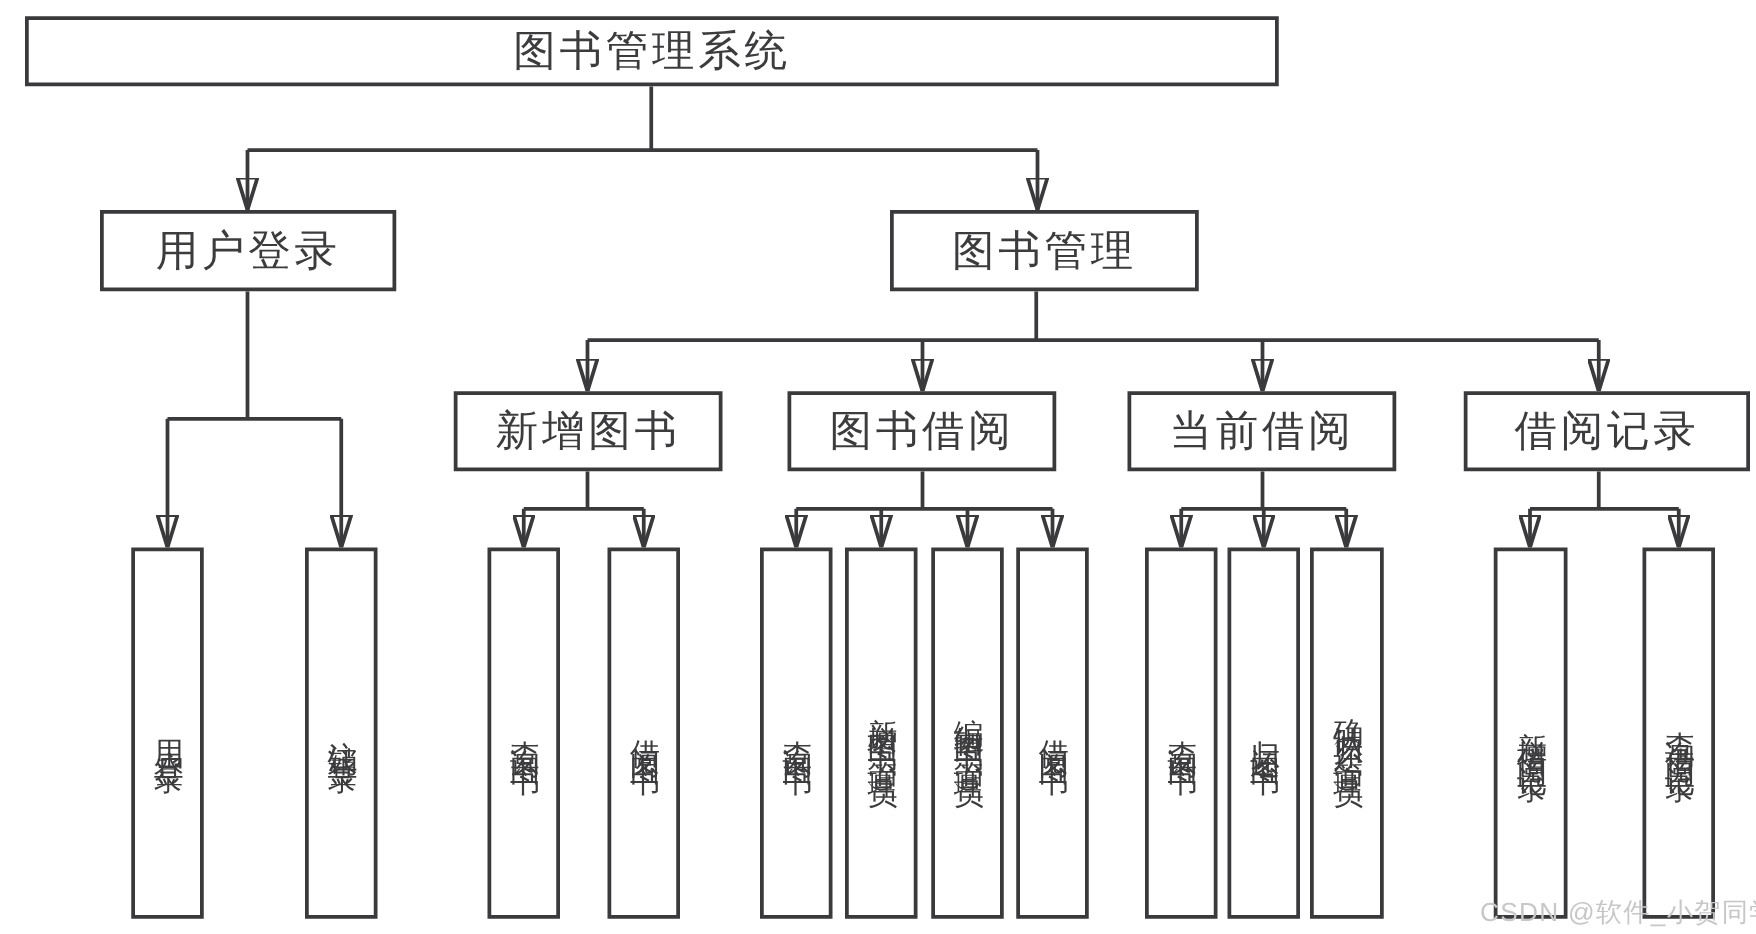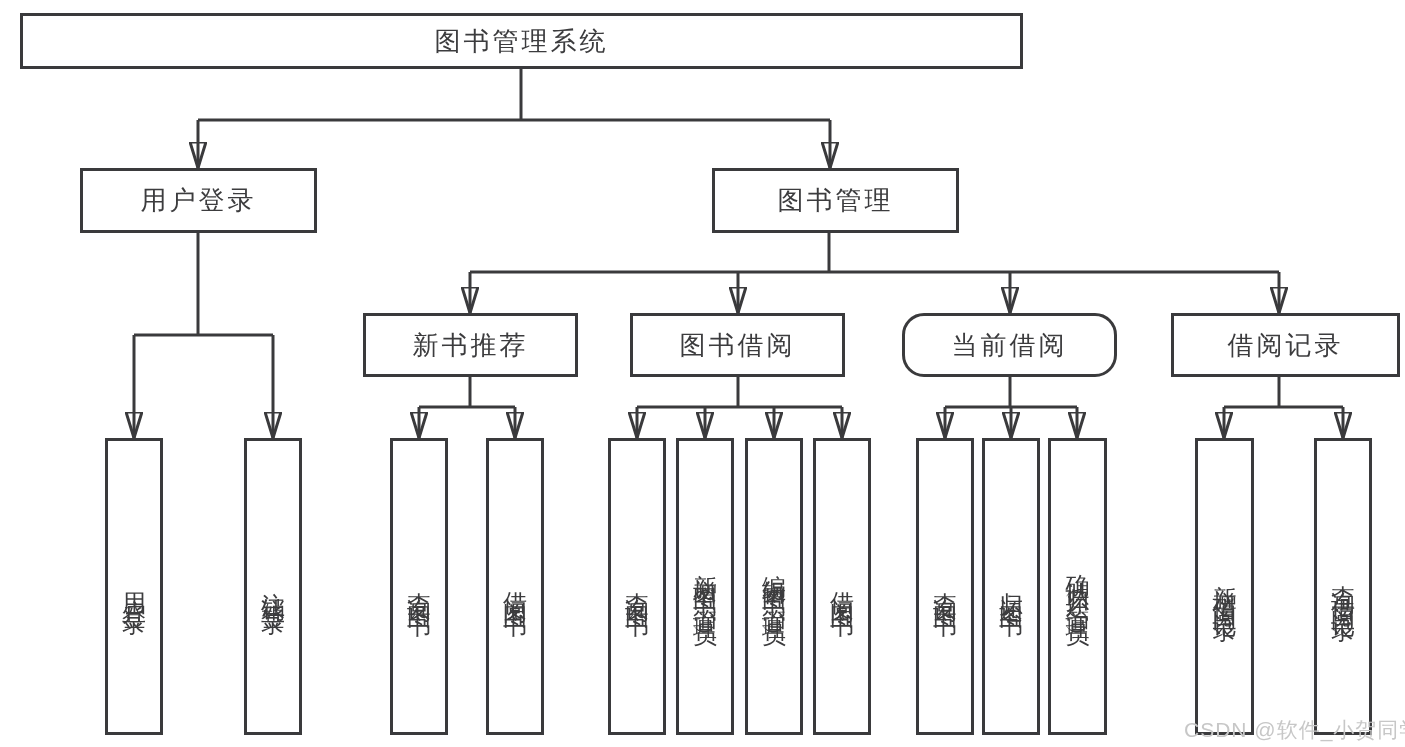--- a/index.html
+++ b/index.html
@@ -26,21 +26,21 @@
     position: absolute;
     background: #ffffff;
     border: 3px solid #3a3a3c;
     box-sizing: border-box;
     display: flex;
     align-items: center;
     justify-content: center;
     color: #3c3c3e;
   }
   .hbox {
-    font-size: 26px;
+    font-size: 34px;
     letter-spacing: 3px;
     white-space: nowrap;
   }
   .vbox {
     writing-mode: vertical-rl;
     text-orientation: mixed;
     font-size: 24px;
     letter-spacing: 7px;
     line-height: 1;
   }
@@ -120,23 +120,23 @@
       <path d="M1224,407 V438" marker-end="url(#arrowDown)"></path>
       <path d="M1343,407 V438" marker-end="url(#arrowDown)"></path>
     </g>
   </svg>
 
   <div class="box hbox" style="left:20px; top:13px; width:1003px; height:56px;">图书管理系统</div>
 
   <div class="box hbox" style="left:80px; top:168px; width:237px; height:65px;">用户登录</div>
   <div class="box hbox" style="left:712px; top:168px; width:247px; height:65px;">图书管理</div>
 
-  <div class="box hbox" style="left:363px; top:313px; width:215px; height:64px;">新书推荐</div>
+  <div class="box hbox" style="left:363px; top:313px; width:215px; height:64px;">新增图书</div>
   <div class="box hbox" style="left:630px; top:313px; width:215px; height:64px;text-align:center;">图书借阅</div>
-  <div class="box hbox" style="left:902px; top:313px; width:215px; height:64px;border-radius:22px;">当前借阅</div>
+  <div class="box hbox" style="left:902px; top:313px; width:215px; height:64px;">当前借阅</div>
   <div class="box hbox" style="left:1171px; top:313px; width:229px; height:64px;">借阅记录</div>
 
   <div class="box vbox" style="left:105px; top:438px; width:58px; height:297px;">用户登录</div>
   <div class="box vbox" style="left:244px; top:438px; width:58px; height:297px;">注销登录</div>
 
   <div class="box vbox" style="left:390px; top:438px; width:58px; height:297px;">查询图书</div>
   <div class="box vbox" style="left:486px; top:438px; width:58px; height:297px;">借阅图书</div>
 
   <div class="box vbox" style="left:608px; top:438px; width:58px; height:297px;">查询图书</div>
   <div class="box vbox" style="left:676px; top:438px; width:58px; height:297px;">新增图书（管理员）</div>

